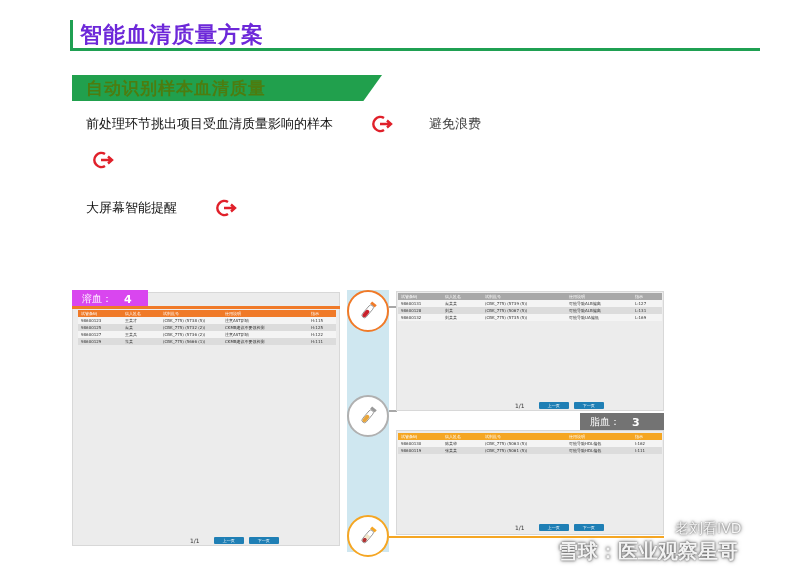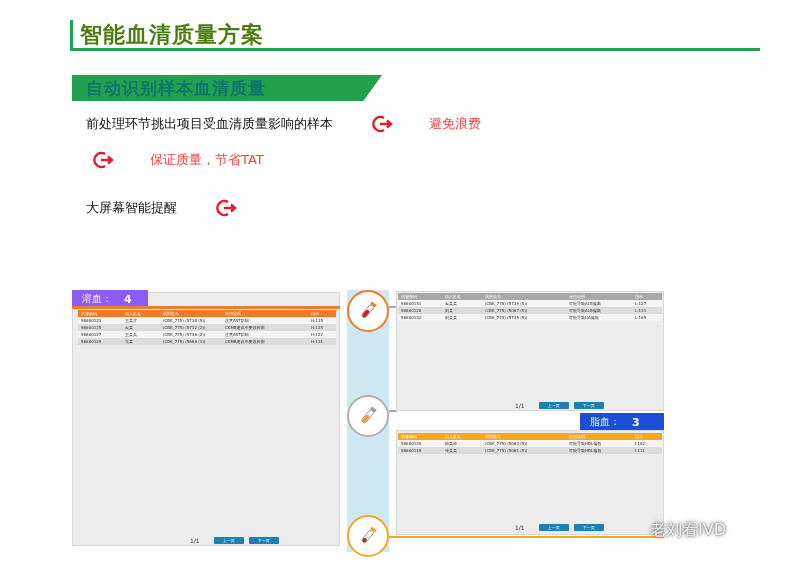--- a/index.html
+++ b/index.html
@@ -1,43 +1,43 @@
 <!DOCTYPE html>
 <html><head>
 <meta charset="utf-8">
 <style>
   * { box-sizing: border-box; margin: 0; padding: 0; }
   html, body { width: 800px; height: 569px; background: #ffffff; overflow: hidden; }
   body { position: relative; font-family: "DejaVu Sans", "Liberation Sans", sans-serif; color: #222; }
 
   .page-title-wrap { position: absolute; left: 70px; top: 18px; width: 690px; height: 34px; }
   .page-title-bar { position: absolute; left: 0; top: 2px; width: 3px; height: 28px; background: #1fa052; }
-  .page-title { position: absolute; left: 10px; top: 2px; font-size: 22px; font-weight: bold; color: #4d7c0f; letter-spacing: 1px; }
+  .page-title { position: absolute; left: 10px; top: 2px; font-size: 22px; font-weight: bold; color: #6d28d9; letter-spacing: 1px; }
   .page-title-line { position: absolute; left: 0; top: 30px; width: 690px; height: 3px; background: #1fa052; }
 
   .section-banner { position: absolute; left: 72px; top: 75px; width: 310px; height: 26px; }
   .section-banner-bg { position: absolute; left: 0; top: 0; width: 310px; height: 26px; background: #21a04d; clip-path: polygon(0 0, 100% 0, 94% 100%, 0 100%); }
-  .section-banner-text { position: absolute; left: 14px; top: 2px; font-size: 17px; color: #0f766e; font-weight: bold; letter-spacing: 1px; }
+  .section-banner-text { position: absolute; left: 14px; top: 2px; font-size: 17px; color: #4d7c0f; font-weight: bold; letter-spacing: 1px; }
 
   .bullets { position: absolute; left: 86px; top: 112px; }
   .bullet { position: absolute; left: 0; height: 24px; display: flex; align-items: center; white-space: nowrap; gap: 32px; }
   .bullet-text { font-size: 13px; color: #111; }
   .arrow-icon { display: inline-block; width: 22px; height: 20px; margin: 0 4px 0 6px; }
-  .bullet-result { font-size: 13px; color: #ef4444; }
+  .bullet-result { font-size: 13px; color: #404040; }
 
   
   .panel { position: absolute; background: #ececec; border: 1px solid #d8d8d8; }
   .panel-left { left: 72px; top: 292px; width: 268px; height: 254px; }
   .panel-rt { left: 396px; top: 291px; width: 268px; height: 120px; }
   .panel-rb { left: 396px; top: 430px; width: 268px; height: 105px; }
 
   .tab-badge { position: absolute; display: flex; align-items: center; color: #fff; font-size: 10px; }
-  .tab-hemolysis { left: 72px; top: 290px; width: 76px; height: 18px; background: #8b5cf6; }
+  .tab-hemolysis { left: 72px; top: 290px; width: 76px; height: 18px; background: #d946ef; }
   .tab-hemolysis-line { position: absolute; left: 72px; top: 306px; width: 268px; height: 3px; background: #f07a28; }
-  .tab-lipemia { left: 580px; top: 413px; width: 84px; height: 18px; background: #1d4ed8; }
+  .tab-lipemia { left: 580px; top: 413px; width: 84px; height: 18px; background: #737373; }
   .tab-label { margin-left: 10px; }
   .tab-count { margin-left: 12px; font-size: 11px; font-weight: bold; }
 
   table.grid { position: absolute; border-collapse: collapse; font-size: 4px; table-layout: fixed; }
   table.grid th { height: 7px; color: #fff; font-weight: normal; text-align: left; padding-left: 3px; }
   table.grid td { height: 7px; color: #333; padding-left: 3px; white-space: nowrap; overflow: hidden; }
   table.grid tr.odd td { background: #f4f4f4; }
   table.grid tr.even td { background: #dcdcdc; }
 
   .t-left { left: 78px; top: 310px; width: 258px; }
@@ -60,21 +60,21 @@
   .tube-2 { top: 395px; border-color: #b0b0b0; }
   .tube-3 { top: 515px; border-color: #f5a623; }
   .tube-svg { position: absolute; left: 8px; top: 8px; width: 22px; height: 22px; }
 
   .connector { position: absolute; height: 2px; }
   .conn-1 { left: 389px; top: 306px; width: 8px; background: #a8a8a8; }
   .conn-2 { left: 389px; top: 410px; width: 8px; background: #a8a8a8; }
   .conn-3 { left: 389px; top: 536px; width: 275px; background: #f5a623; }
 
   .watermark { position: absolute; left: 540px; top: 520px; width: 260px; height: 49px; color: rgba(255,255,255,0.92); }
-  .wm-line1 { position: absolute; left: 110px; top: 0px; font-size: 16px; text-shadow: 0 0 2px #555, 0 0 4px #777; }
+  .wm-line1 { position: absolute; left: 135px; top: 0px; font-size: 14px; text-shadow: 0 0 2px #555, 0 0 4px #777; }
   .wm-line2 { position: absolute; left: 18px; top: 18px; font-size: 20px; font-weight: bold; text-shadow: 0 0 2px #444, 0 0 4px #777; }
   .wm-logo { position: absolute; left: -2px; top: 22px; width: 22px; height: 22px; }
 </style>
 </head>
 <body>
 
 <div class="page-title-wrap">
   <div class="page-title-bar"></div>
   <div class="page-title">智能血清质量方案</div>
   <div class="page-title-line"></div>
@@ -92,21 +92,20 @@
       <path d="M13 4 A7 7 0 1 0 13 16" fill="none" stroke="#e0202a" stroke-width="2.6"></path>
       <path d="M9 10 H20 M16 6.5 L20 10 L16 13.5" fill="none" stroke="#e0202a" stroke-width="2.4"></path>
     </svg>
     <span class="bullet-result">避免浪费</span>
   </div>
   <div class="bullet" style="top:36px;">
     <svg class="arrow-icon" viewBox="0 0 22 20">
       <path d="M13 4 A7 7 0 1 0 13 16" fill="none" stroke="#e0202a" stroke-width="2.6"></path>
       <path d="M9 10 H20 M16 6.5 L20 10 L16 13.5" fill="none" stroke="#e0202a" stroke-width="2.4"></path>
     </svg>
-    <span class="bullet-result">保证质量，节省TAT</span>
   </div>
   <div class="bullet" style="top:84px;">
     <span class="bullet-text">大屏幕智能提醒</span>
     <svg class="arrow-icon" viewBox="0 0 22 20">
       <path d="M13 4 A7 7 0 1 0 13 16" fill="none" stroke="#e0202a" stroke-width="2.6"></path>
       <path d="M9 10 H20 M16 6.5 L20 10 L16 13.5" fill="none" stroke="#e0202a" stroke-width="2.4"></path>
     </svg>
   </div>
 </div>
 
@@ -304,13 +303,14 @@
   <div class="pager-btn">上一页</div>
   <div class="pager-btn">下一页</div>
 </div>
 
 <div class="watermark">
   <div class="wm-line1">老刘看IVD</div>
   <svg class="wm-logo" viewBox="0 0 22 22">
     <circle cx="11" cy="11" r="9" fill="none" stroke="#fff" stroke-width="2"></circle>
     <path d="M6 11 Q11 4 16 11 Q11 18 6 11" fill="none" stroke="#fff" stroke-width="1.5"></path>
   </svg>
+  <div class="wm-line2">雪球：医业观察星哥</div>
 </div>
 
 </body></html>

